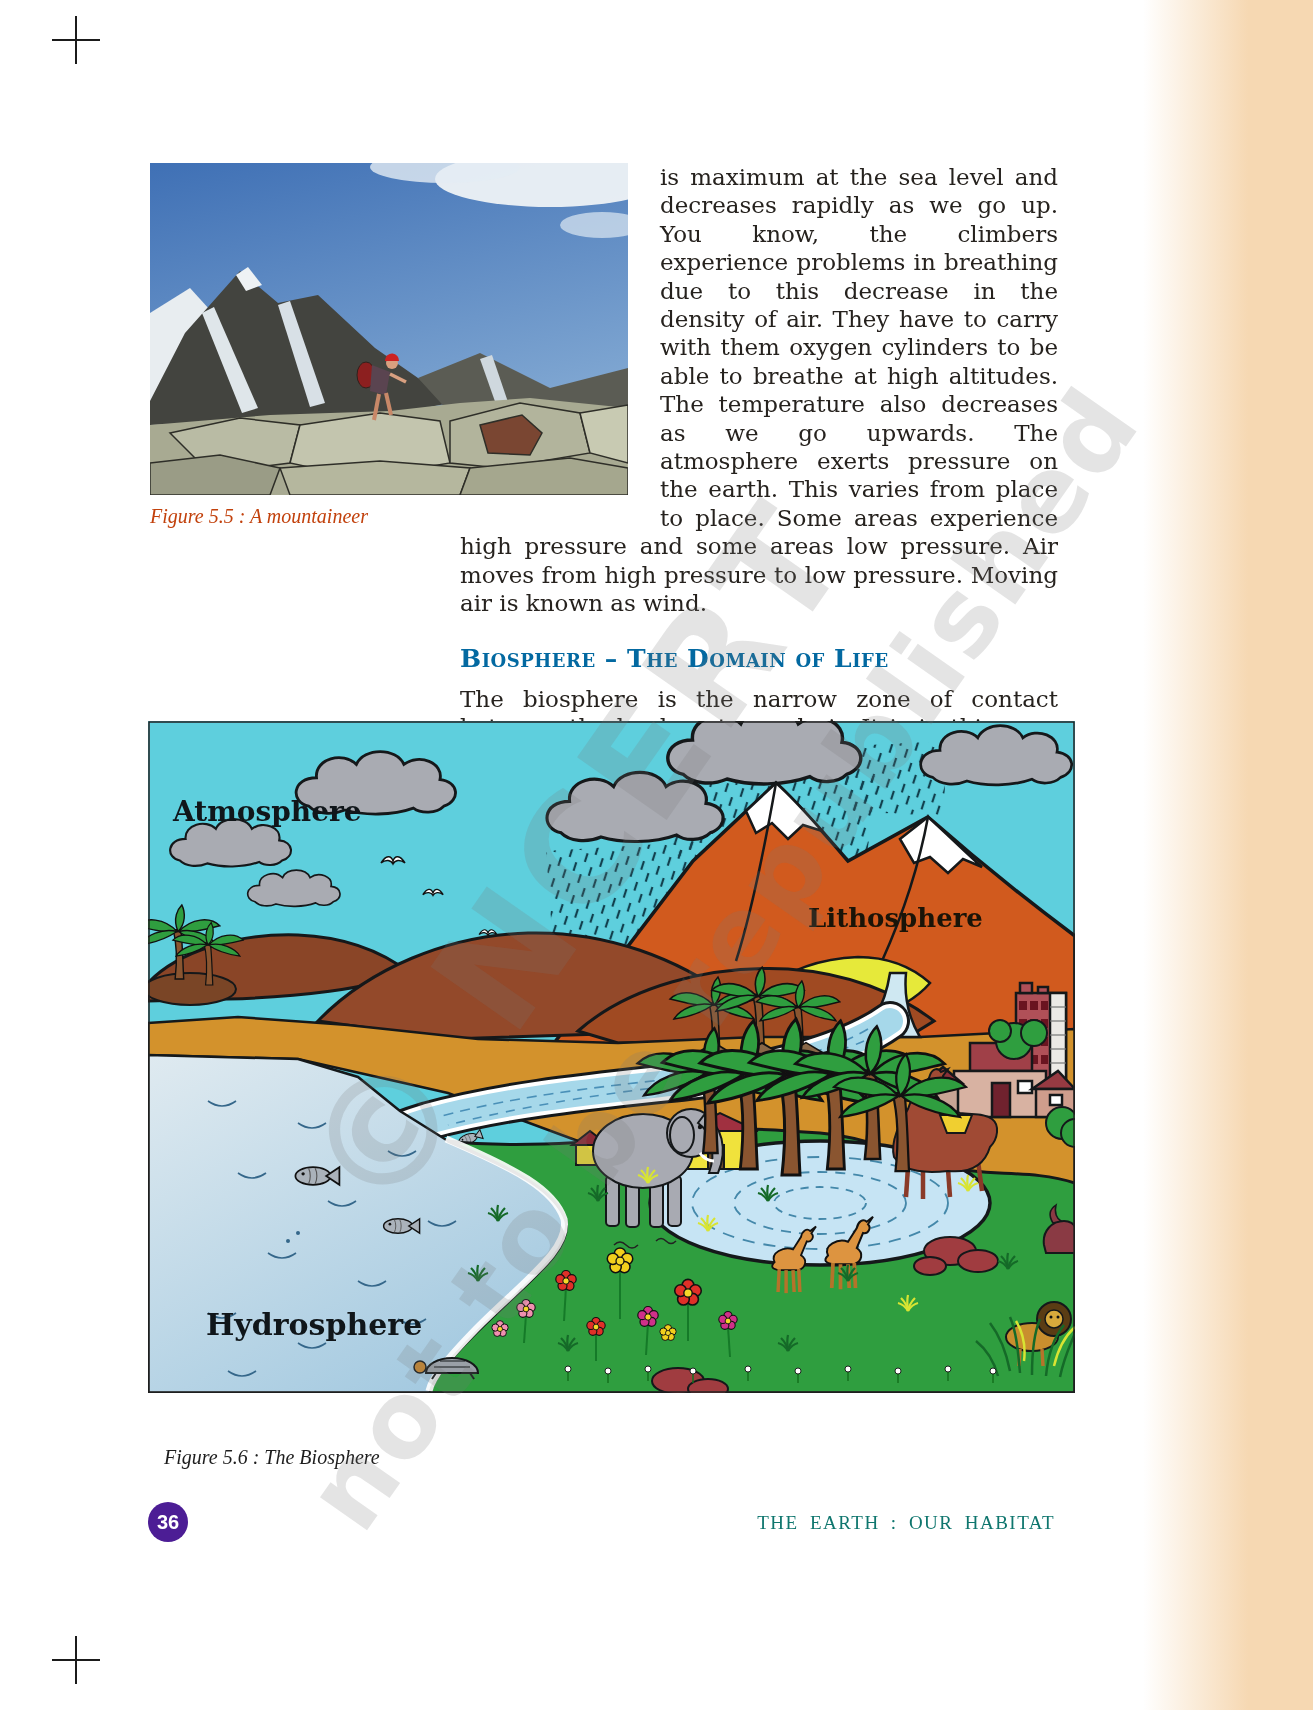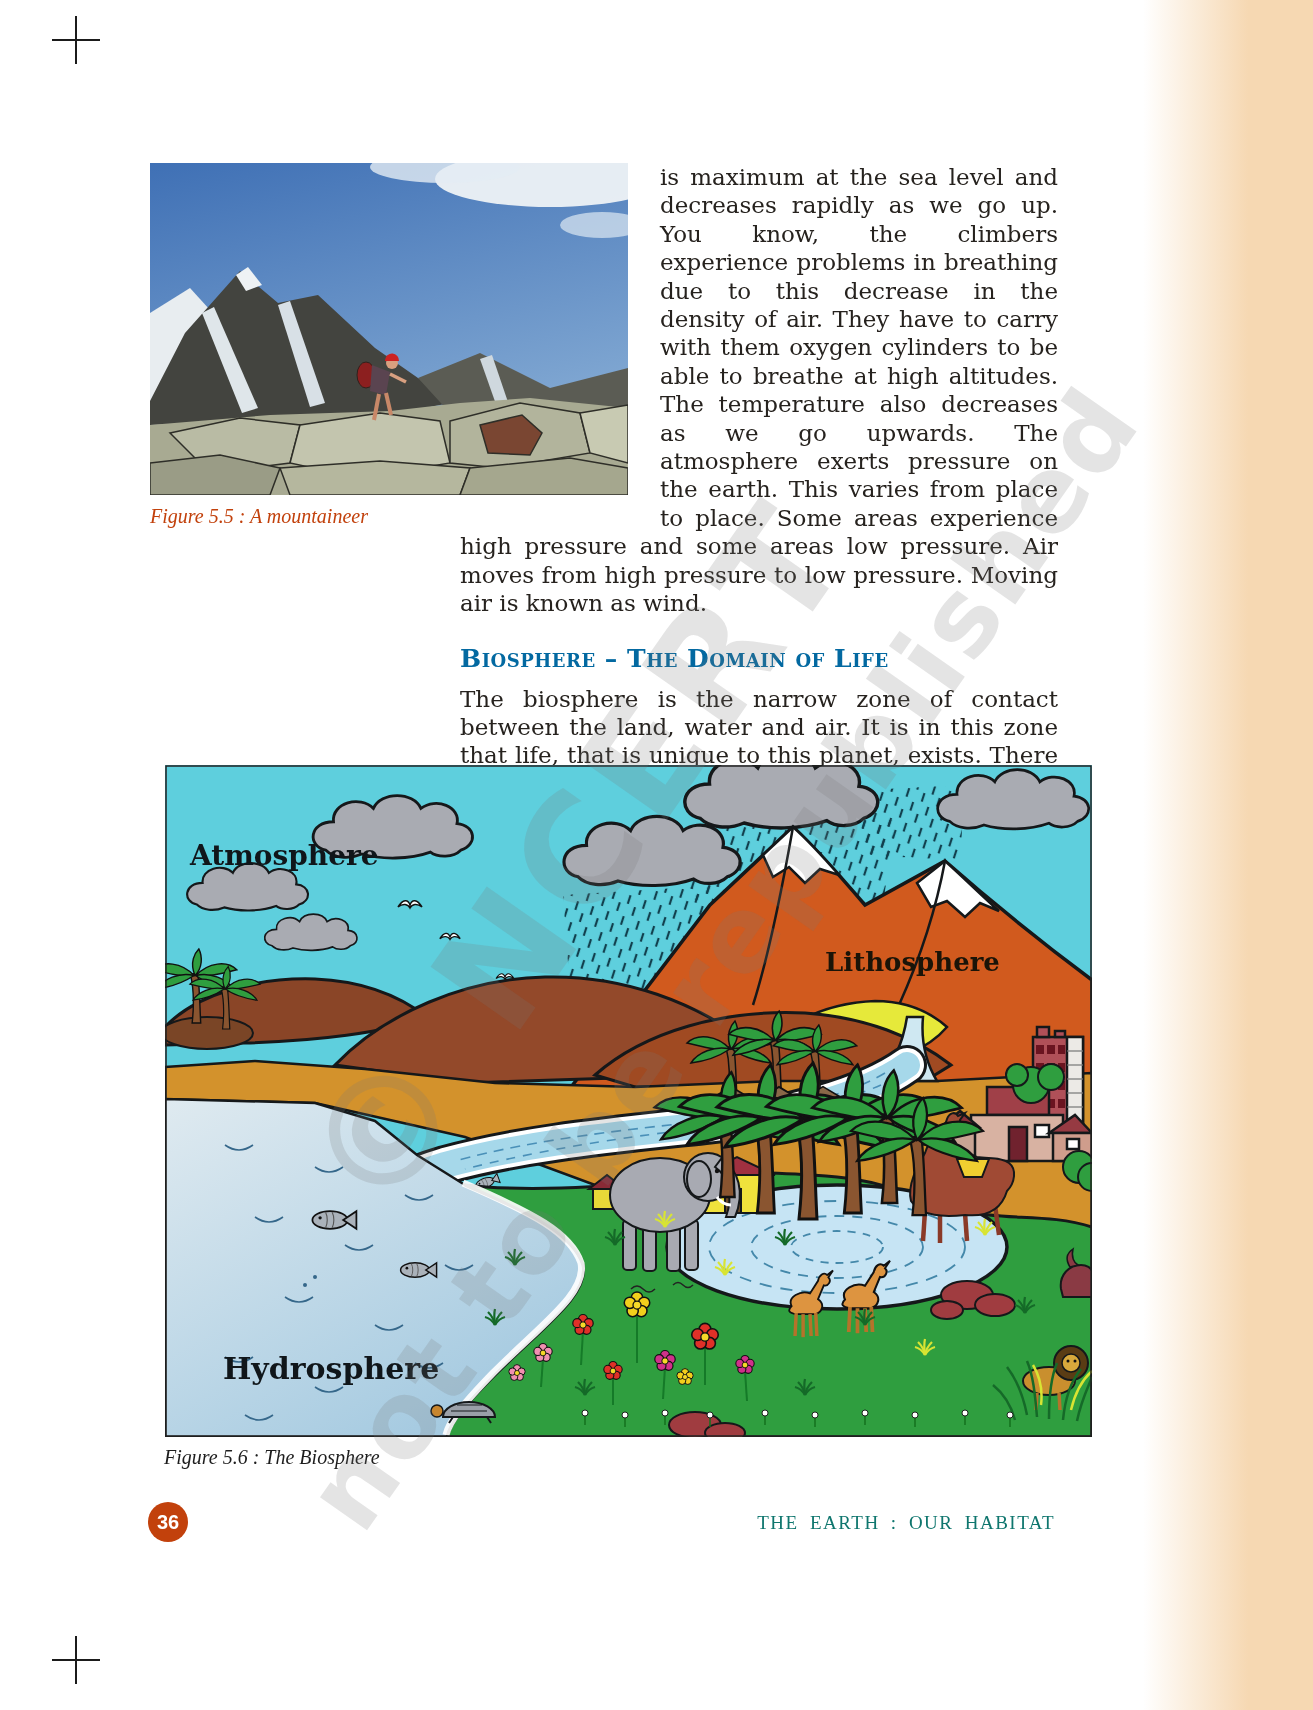--- a/index.html
+++ b/index.html
@@ -15,26 +15,26 @@
   .maincol{position:absolute;left:460px;top:163px;width:598px;}
   .figfloat{float:left;width:510px;margin-left:-310px;margin-bottom:2px;}
   .figfloat svg{display:block;}
   .figcap{font-family:"Liberation Serif",serif;font-style:italic;font-size:20px;
         color:#c2410c;margin-top:10px;}
   .bodytext{font-size:23px;line-height:28.4px;color:#26221e;text-align:justify;margin:0;}
   .heading{margin:26px 0 0 0;font-variant:small-caps;font-weight:bold;font-size:25px;
         color:#0369a1;letter-spacing:.5px;font-family:"DejaVu Serif",serif;}
   .para2{margin-top:12px;}
   .para2 .bold{font-weight:normal;}
-  .illus{position:absolute;left:148px;top:765px;width:927px;height:672px;margin-left:17px;}
+  .illus{position:absolute;left:148px;top:721px;width:927px;height:672px;}
   .illus svg{display:block;}
   .fig56cap{position:absolute;left:164px;top:1446px;font-family:"Liberation Serif",serif;
         font-style:italic;font-size:20px;color:#1d1d1d;}
   .badge{position:absolute;left:148px;top:1502px;width:40px;height:40px;border-radius:50%;
-        background:#c2410c;color:#fff;font-family:"Liberation Sans",sans-serif;
+        background:#4c1d95;color:#fff;font-family:"Liberation Sans",sans-serif;
         font-weight:bold;font-size:20px;display:flex;align-items:center;justify-content:center;}
   .foot{position:absolute;top:1512px;right:258px;font-family:"Liberation Serif",serif;
         font-size:19px;color:#0f766e;letter-spacing:1.5px;word-spacing:5px;}
   .year{position:absolute;top:1598px;left:150px;width:908px;text-align:center;
         font-family:"Liberation Sans",sans-serif;font-size:20px;color:#1f1f1f;}
   .wm{position:absolute;left:90px;top:520px;width:1100px;height:760px;
         display:flex;flex-direction:column;align-items:center;justify-content:center;
         transform:rotate(-55deg);color:rgba(120,120,120,0.20);
         font-family:"DejaVu Sans",sans-serif;font-weight:700;pointer-events:none;z-index:5;}
   .wm .l1{font-size:150px;letter-spacing:10px;}

